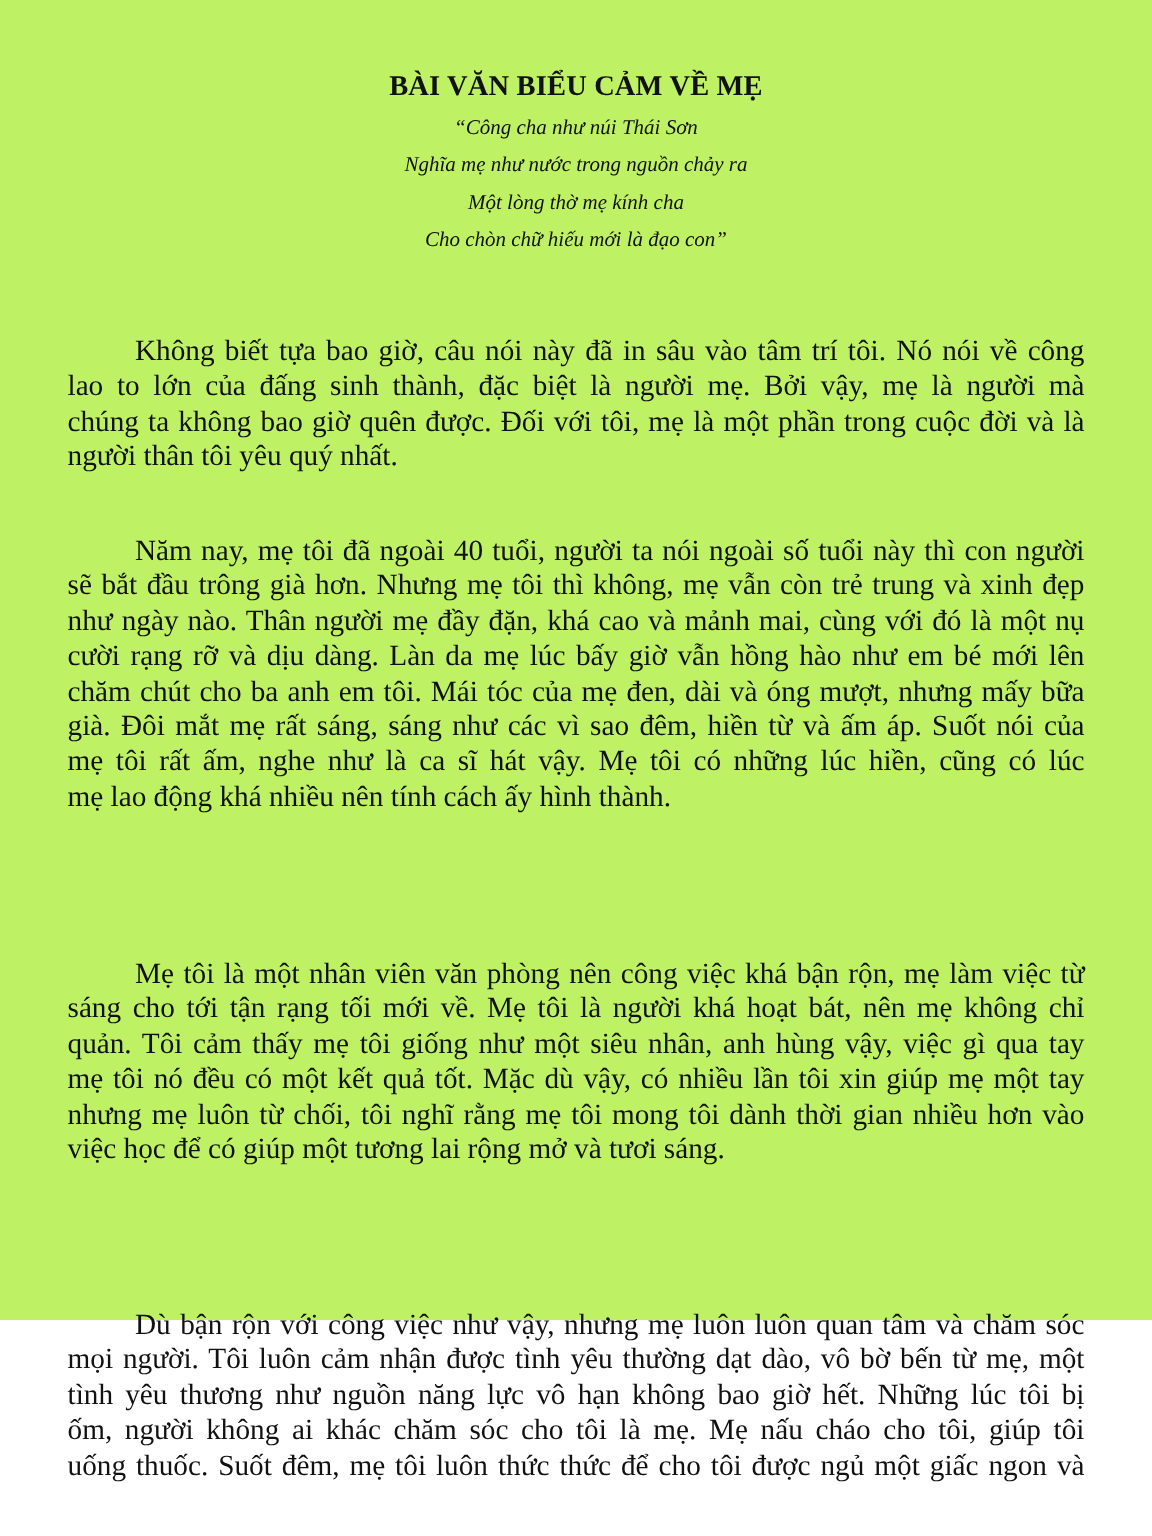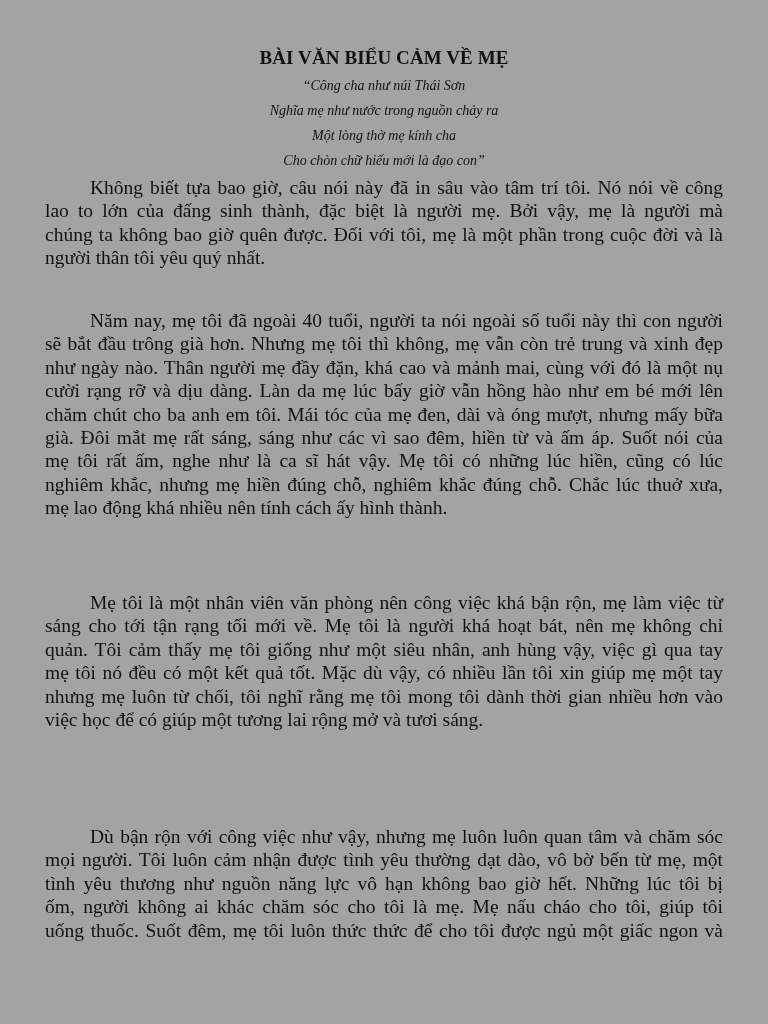--- a/index.html
+++ b/index.html
@@ -11,22 +11,22 @@
     width: 768px;
     height: 1024px;
     position: relative;
     overflow: hidden;
     font-family: "Liberation Serif", "DejaVu Serif", serif;
     color: #111111;
   }
   .page {
     position: absolute;
     left: 0; top: 0;
-    width: 768px; height: 1024px;
-    background: #a3a3a3;
+    width: 768px; height: 880px;
+    background: #bef264;
   }
   .title {
     position: absolute;
     left: 0; width: 768px;
     top: 46px;
     text-align: center;
     font-weight: bold;
     font-size: 19px;
     line-height: 24px;
     letter-spacing: 0.1px;
@@ -51,21 +51,21 @@
     font-size: 19.5px;
   }
   .para .ln {
     height: 23.4px;
     line-height: 23.4px;
     white-space: nowrap;
     text-align: justify;
     text-align-last: justify;
     overflow: visible;
   }
-  .para .ln.first { padding-left: 45px; }
+  .para .ln.first { padding-left: 45px; margin-top: 47px; }
   .para .ln.last { text-align-last: left; }
 </style>
 </head>
 <body>
 
 <div class="page">
 
   <div class="title">BÀI VĂN BIỂU CẢM VỀ MẸ</div>
 
   <div class="poem">
@@ -83,21 +83,20 @@
   </div>
 
   <div class="para" style="top:309px;">
     <div class="ln first">Năm nay, mẹ tôi đã ngoài 40 tuổi, người ta nói ngoài số tuổi này thì con người</div>
     <div class="ln">sẽ bắt đầu trông già hơn. Nhưng mẹ tôi thì không, mẹ vẫn còn trẻ trung và xinh đẹp</div>
     <div class="ln">như ngày nào. Thân người mẹ đầy đặn, khá cao và mảnh mai, cùng với đó là một nụ</div>
     <div class="ln">cười rạng rỡ và dịu dàng. Làn da mẹ lúc bấy giờ vẫn hồng hào như em bé mới lên</div>
     <div class="ln">chăm chút cho ba anh em tôi. Mái tóc của mẹ đen, dài và óng mượt, nhưng mấy bữa</div>
     <div class="ln">già. Đôi mắt mẹ rất sáng, sáng như các vì sao đêm, hiền từ và ấm áp. Suốt nói của</div>
     <div class="ln">mẹ tôi rất ấm, nghe như là ca sĩ hát vậy. Mẹ tôi có những lúc hiền, cũng có lúc</div>
-    <div class="ln">nghiêm khắc, nhưng mẹ hiền đúng chỗ, nghiêm khắc đúng chỗ. Chắc lúc thuở xưa,</div>
     <div class="ln last">mẹ lao động khá nhiều nên tính cách ấy hình thành.</div>
   </div>
 
   <div class="para" style="top:591px;">
     <div class="ln first">Mẹ tôi là một nhân viên văn phòng nên công việc khá bận rộn, mẹ làm việc từ</div>
     <div class="ln">sáng cho tới tận rạng tối mới về. Mẹ tôi là người khá hoạt bát, nên mẹ không chỉ</div>
     <div class="ln">quản. Tôi cảm thấy mẹ tôi giống như một siêu nhân, anh hùng vậy, việc gì qua tay</div>
     <div class="ln">mẹ tôi nó đều có một kết quả tốt. Mặc dù vậy, có nhiều lần tôi xin giúp mẹ một tay</div>
     <div class="ln">nhưng mẹ luôn từ chối, tôi nghĩ rằng mẹ tôi mong tôi dành thời gian nhiều hơn vào</div>
     <div class="ln last">việc học để có giúp một tương lai rộng mở và tươi sáng.</div>

